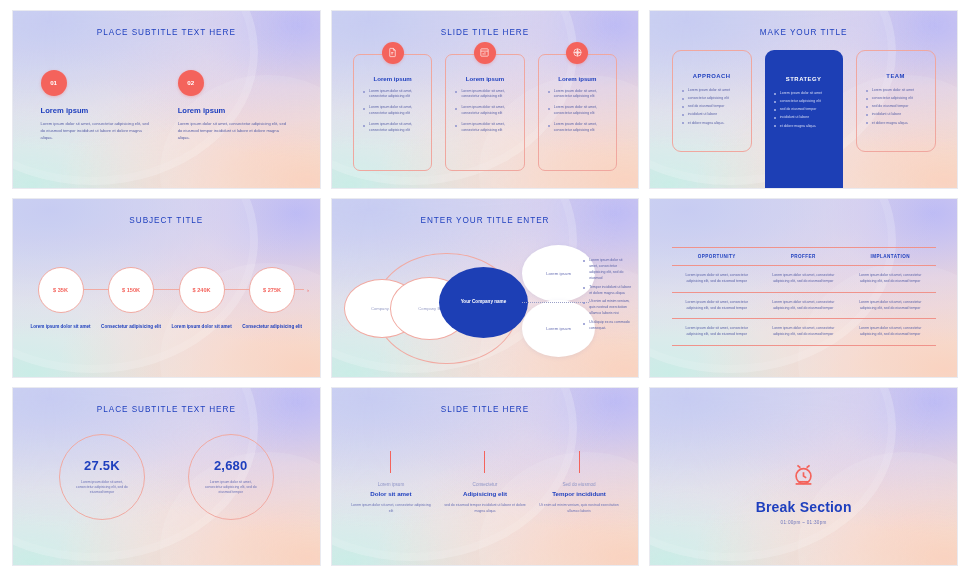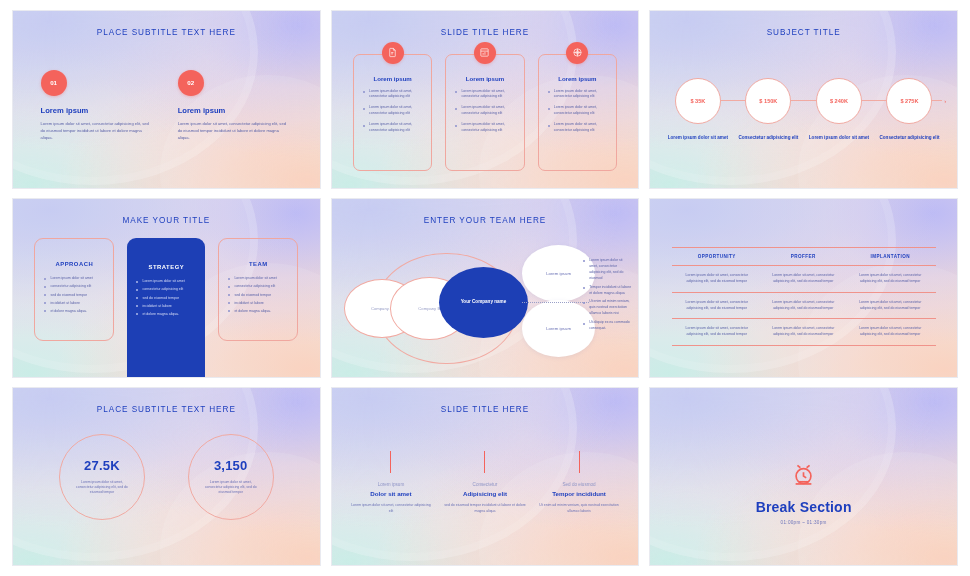--- a/index.html
+++ b/index.html
@@ -244,20 +244,62 @@
           <li>Lorem ipsum dolor sit amet, consectetur adipisicing elit</li>
         </ul>
       </div>
 
     </div>
   </div>
     </div>
 
   <div class="slide">
       <div class="inner">
+    <div class="s-title">MAKE YOUR TITLE</div>
+    <div class="panels">
+
+      <div class="panel">
+        <div class="panel-h">APPROACH</div>
+        <ul>
+          <li>Lorem ipsum dolor sit amet</li>
+          <li>consectetur adipisicing elit</li>
+          <li>sed do eiusmod tempor</li>
+          <li>incididunt ut labore</li>
+          <li>et dolore magna aliqua.</li>
+        </ul>
+      </div>
+
+      <div class="panel mid">
+        <div class="panel-h">STRATEGY</div>
+        <ul>
+          <li>Lorem ipsum dolor sit amet</li>
+          <li>consectetur adipisicing elit</li>
+          <li>sed do eiusmod tempor</li>
+          <li>incididunt ut labore</li>
+          <li>et dolore magna aliqua.</li>
+        </ul>
+      </div>
+
+      <div class="panel">
+        <div class="panel-h">TEAM</div>
+        <ul>
+          <li>Lorem ipsum dolor sit amet</li>
+          <li>consectetur adipisicing elit</li>
+          <li>sed do eiusmod tempor</li>
+          <li>incididunt ut labore</li>
+          <li>et dolore magna aliqua.</li>
+        </ul>
+      </div>
+
+    </div>
+  </div>
+    </div>
+
+  <div class="slide">
+      <div class="inner">
     <div class="s-title">SUBJECT TITLE</div>
     <div class="mline"></div>
     <div class="mline-dot">›</div>
     <div class="miles">
       <div class="mile">
         <div class="mile-c">$ 35K</div>
         <div class="mile-l">Lorem ipsum dolor sit amet</div>
       </div>
       <div class="mile">
         <div class="mile-c">$ 150K</div>
@@ -270,63 +312,21 @@
       <div class="mile">
         <div class="mile-c">$ 275K</div>
         <div class="mile-l">Consectetur adipisicing elit</div>
       </div>
     </div>
   </div>
     </div>
 
   <div class="slide">
       <div class="inner">
-    <div class="s-title">MAKE YOUR TITLE</div>
-    <div class="panels">
-
-      <div class="panel">
-        <div class="panel-h">APPROACH</div>
-        <ul>
-          <li>Lorem ipsum dolor sit amet</li>
-          <li>consectetur adipisicing elit</li>
-          <li>sed do eiusmod tempor</li>
-          <li>incididunt ut labore</li>
-          <li>et dolore magna aliqua.</li>
-        </ul>
-      </div>
-
-      <div class="panel mid">
-        <div class="panel-h">STRATEGY</div>
-        <ul>
-          <li>Lorem ipsum dolor sit amet</li>
-          <li>consectetur adipisicing elit</li>
-          <li>sed do eiusmod tempor</li>
-          <li>incididunt ut labore</li>
-          <li>et dolore magna aliqua.</li>
-        </ul>
-      </div>
-
-      <div class="panel">
-        <div class="panel-h">TEAM</div>
-        <ul>
-          <li>Lorem ipsum dolor sit amet</li>
-          <li>consectetur adipisicing elit</li>
-          <li>sed do eiusmod tempor</li>
-          <li>incididunt ut labore</li>
-          <li>et dolore magna aliqua.</li>
-        </ul>
-      </div>
-
-    </div>
-  </div>
-    </div>
-
-  <div class="slide">
-      <div class="inner">
-    <div class="s-title">ENTER YOUR TEAM HERE</div>
+    <div class="s-title">ENTER YOUR TITLE ENTER</div>
     <div class="venn">
       <div class="v-ring" style="left:14%;top:30%;width:46%;height:62%;"></div>
       <div class="v-w" style="left:4%;top:45%;width:24%;height:32%;">Company A</div>
       <div class="v-w" style="left:19%;top:44%;width:25%;height:34%;">Company B</div>
       <div class="v-blue" style="left:35%;top:38%;width:29%;height:40%;">Your Company name</div>
       <div class="v-out" style="left:62%;top:26%;width:24%;height:32%;">Lorem ipsum</div>
       <div class="v-out" style="left:62%;top:57%;width:24%;height:32%;">Lorem ipsum</div>
       <div class="v-dash" style="left:62%;top:58%;width:22%;"></div>
       <ul class="v-list" style="left:82%;top:33%;width:16%;">
         <li>Lorem ipsum dolor sit amet, consectetur adipisicing elit, sed do eiusmod</li>
@@ -373,21 +373,21 @@
 
   <div class="slide">
       <div class="inner">
     <div class="s-title">PLACE SUBTITLE TEXT HERE</div>
     <div class="stats">
       <div class="stat">
         <div class="stat-n">27.5K</div>
         <div class="stat-p">Lorem ipsum dolor sit amet, consectetur adipisicing elit, sed do eiusmod tempor</div>
       </div>
       <div class="stat">
-        <div class="stat-n">3,150</div>
+        <div class="stat-n">2,680</div>
         <div class="stat-p">Lorem ipsum dolor sit amet, consectetur adipisicing elit, sed do eiusmod tempor</div>
       </div>
     </div>
   </div>
     </div>
 
   <div class="slide">
       <div class="inner">
     <div class="s-title">SLIDE TITLE HERE</div>
     <div class="tl">

